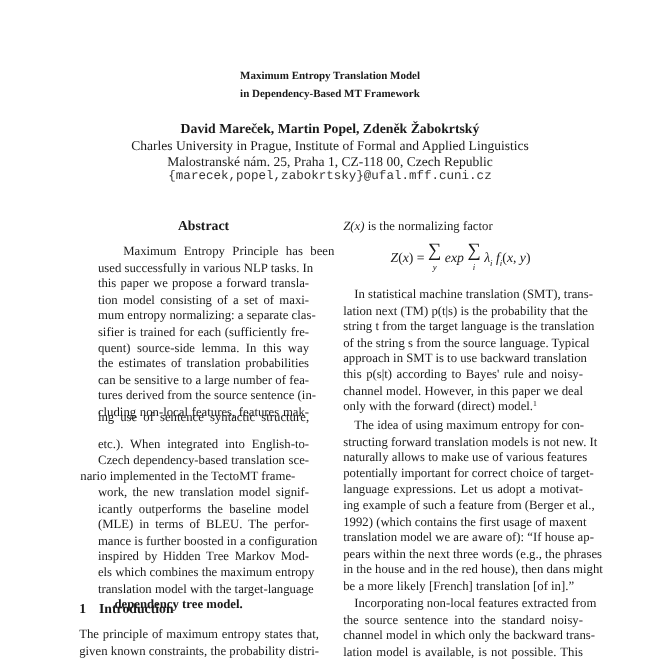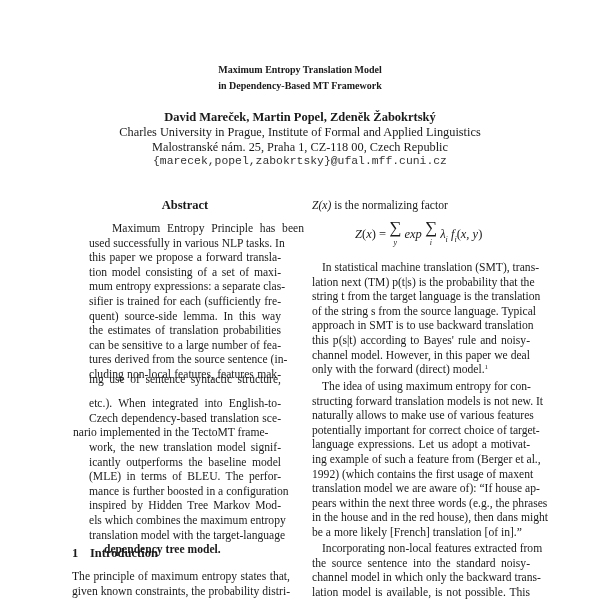--- a/index.html
+++ b/index.html
@@ -26,21 +26,21 @@
 <div class="abs center aff" style="top:125px">Charles University in Prague, Institute of Formal and Applied Linguistics</div>
 <div class="abs center aff" style="top:140px">Malostranské nám. 25, Praha 1, CZ-118 00, Czech Republic</div>
 <div class="abs center mono" style="top:155px; color:#333">{marecek,popel,zabokrtsky}@ufal.mff.cuni.cz</div>
 
 <div class="abs sec" style="top:198px; left:89px; width:192px; text-align:center">Abstract</div>
 <div id="abstract-lines">
     <div class="line just" style="top: 222px; left: 89px; width: 192px; margin-left: 23px;">Maximum Entropy Principle has been</div>
     <div class="line just" style="top: 236.6px; left: 89px; width: 192px;">used successfully in various NLP tasks. In</div>
     <div class="line just" style="top: 251.2px; left: 89px; width: 192px;">this paper we propose a forward transla-</div>
     <div class="line just" style="top: 265.8px; left: 89px; width: 192px;">tion model consisting of a set of maxi-</div>
-    <div class="line just" style="top: 280.4px; left: 89px; width: 192px;">mum entropy expressions: a separate clas-</div>
+    <div class="line just" style="top: 280.4px; left: 89px; width: 192px;">mum entropy normalizing: a separate clas-</div>
     <div class="line just" style="top: 295px; left: 89px; width: 192px;">sifier is trained for each (sufficiently fre-</div>
     <div class="line just" style="top: 309.6px; left: 89px; width: 192px;">quent) source-side lemma. In this way</div>
     <div class="line just" style="top: 324.2px; left: 89px; width: 192px;">the estimates of translation probabilities</div>
     <div class="line just" style="top: 338.8px; left: 89px; width: 192px;">can be sensitive to a large number of fea-</div>
     <div class="line just" style="top: 353.4px; left: 89px; width: 192px;">tures derived from the source sentence (in-</div>
     <div class="line just" style="top: 368px; left: 89px; width: 192px;">cluding non-local features, features mak-</div>
     <div class="line just" style="top: 373px; left: 89px; width: 192px;">ing use of sentence syntactic structure,</div>
     <div class="line just" style="top: 397.2px; left: 89px; width: 192px;">etc.). When integrated into English-to-</div>
     <div class="line just" style="top: 411.8px; left: 89px; width: 192px;">Czech dependency-based translation sce-</div>
     <div class="line just" style="top: 426.4px; left: 73px; width: 192px;">nario implemented in the TectoMT frame-</div>

